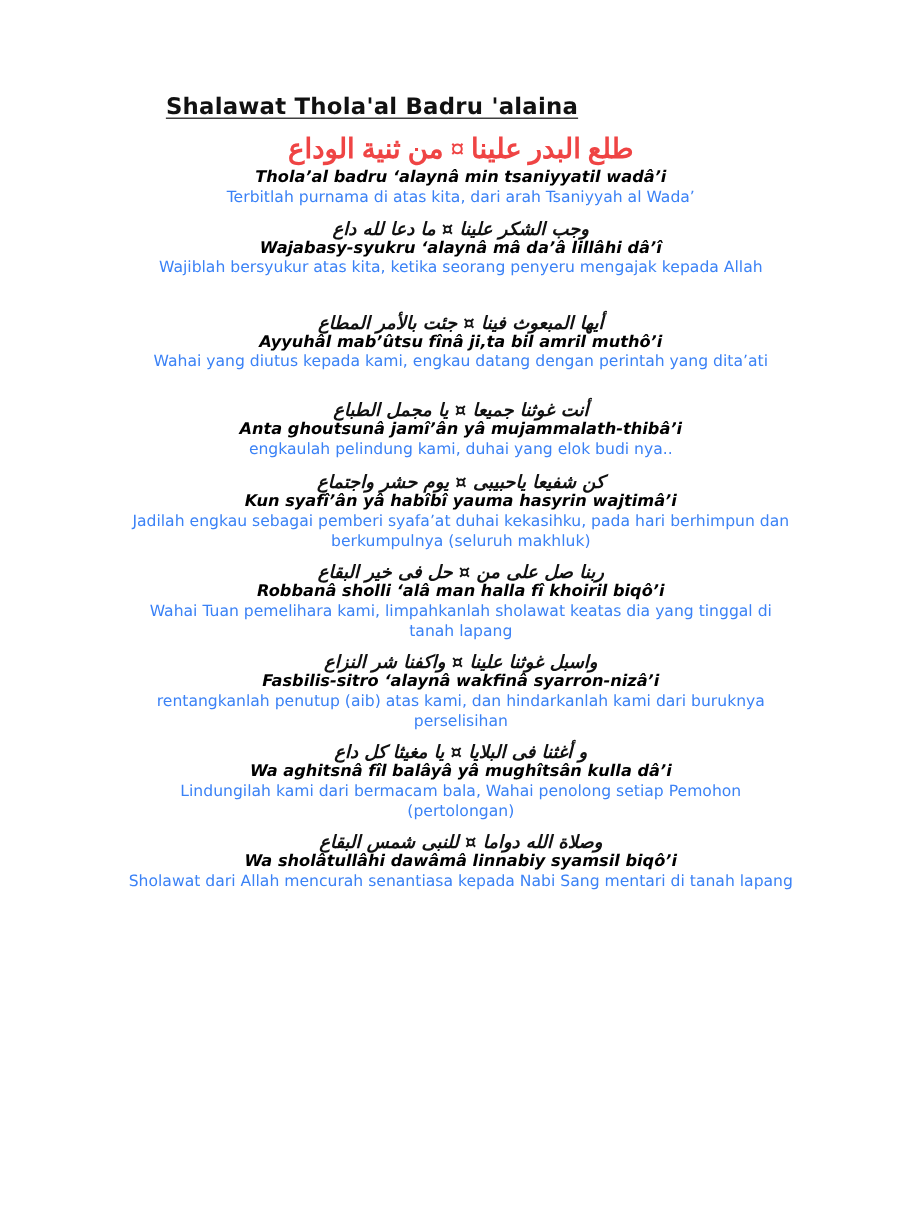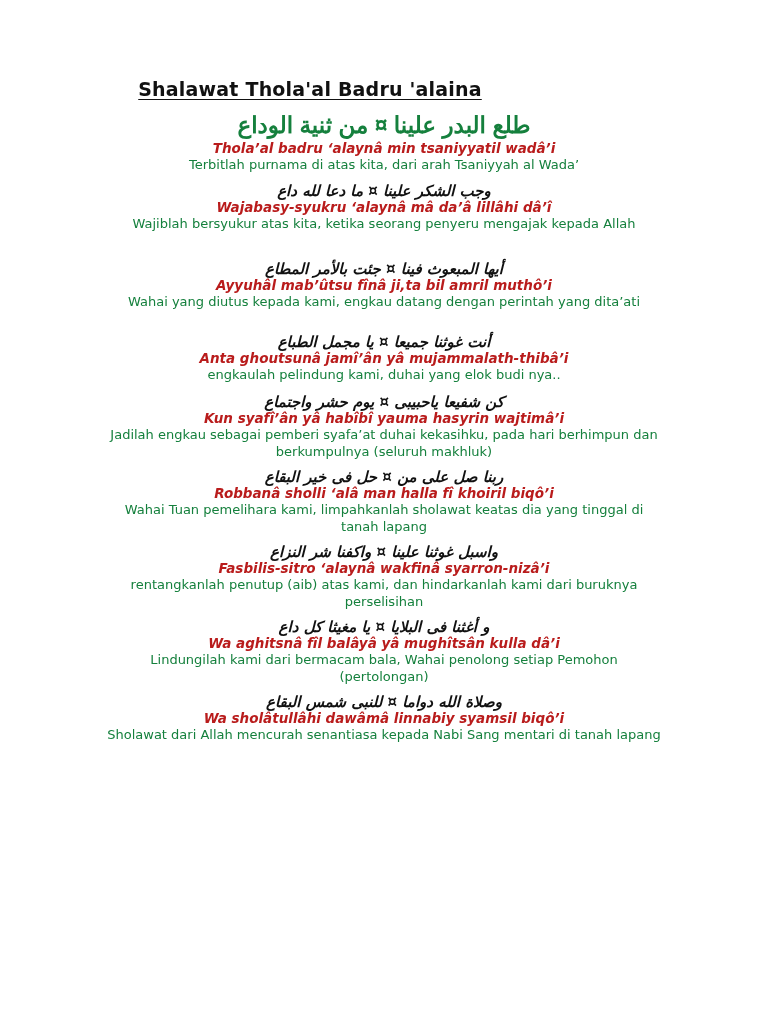--- a/index.html
+++ b/index.html
@@ -5,34 +5,34 @@
     html, body { margin: 0; padding: 0; background: #ffffff; }
     body { width: 768px; height: 1024px; position: relative; overflow: hidden; }
     .page { position: absolute; left: 0; top: 0; width: 768px; height: 1024px; }
     .title {
       position: absolute; left: 0; top: 78px; width: 620px; text-align: center;
       font-family: "DejaVu Sans", sans-serif; font-weight: bold; font-size: 19px;
       color: #111; text-decoration: underline; text-underline-offset: 3px; letter-spacing: 0.2px;
     }
     .head-arabic {
       position: absolute; left: 0; top: 110px; width: 768px; text-align: center;
-      font-family: Liberation Sans, sans-serif; font-weight: bold; font-size: 23px; color: #15803d;
+      font-family: Liberation Serif, serif; font-weight: bold; font-size: 23px; color: #ef4444;
       direction: rtl; line-height: 30px;
     }
     .stanza { position: absolute; left: 104px; width: 560px; text-align: center; }
     .ar {
       font-family: "DejaVu Sans", sans-serif; font-weight: bold; font-size: 15px; color: #111;
       direction: rtl; line-height: 16px; height: 16px; font-style: italic;
     }
     .tr {
       font-family: "DejaVu Sans", sans-serif; font-weight: bold; font-style: italic; font-size: 13.5px;
-      color: #b91c1c; line-height: 17px;
+      color: #000000; line-height: 17px;
     }
     .id {
-      font-family: "DejaVu Sans", sans-serif; font-size: 13px; color: #15803d; line-height: 16.5px;
+      font-family: "DejaVu Sans", sans-serif; font-size: 13px; color: #3b82f6; line-height: 16.5px;
     }
     .first .tr { font-size: 13.5px; }
   </style>
 </head>
 <body>
 
 <div class="page">
   <div class="title">Shalawat Thola'al Badru 'alaina</div>
   <div class="head-arabic">طلع البدر علينا ¤ من ثنية الوداع</div>
 

